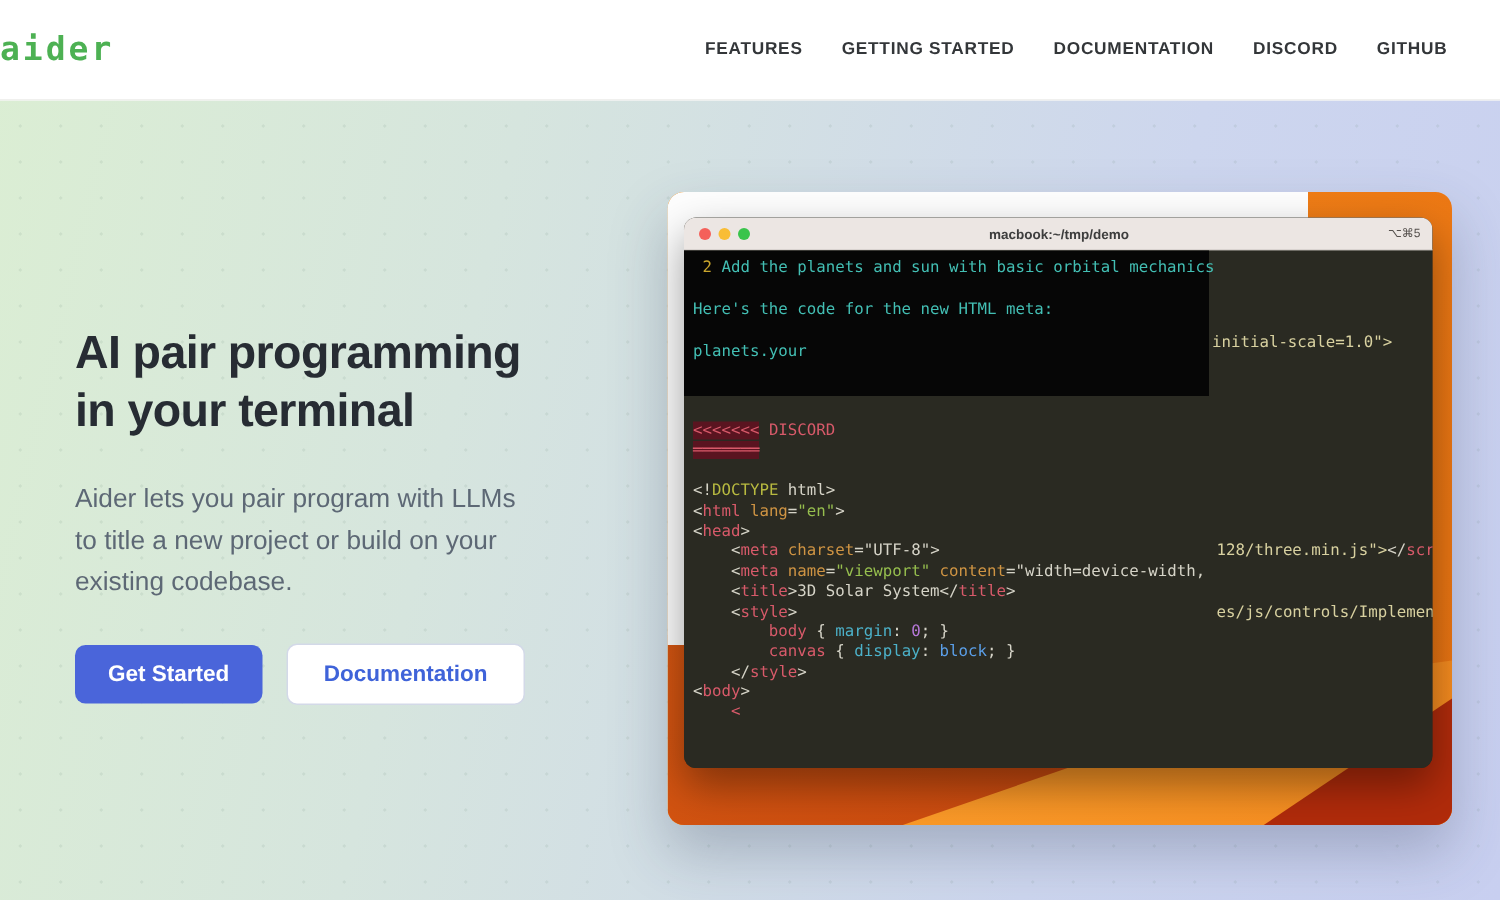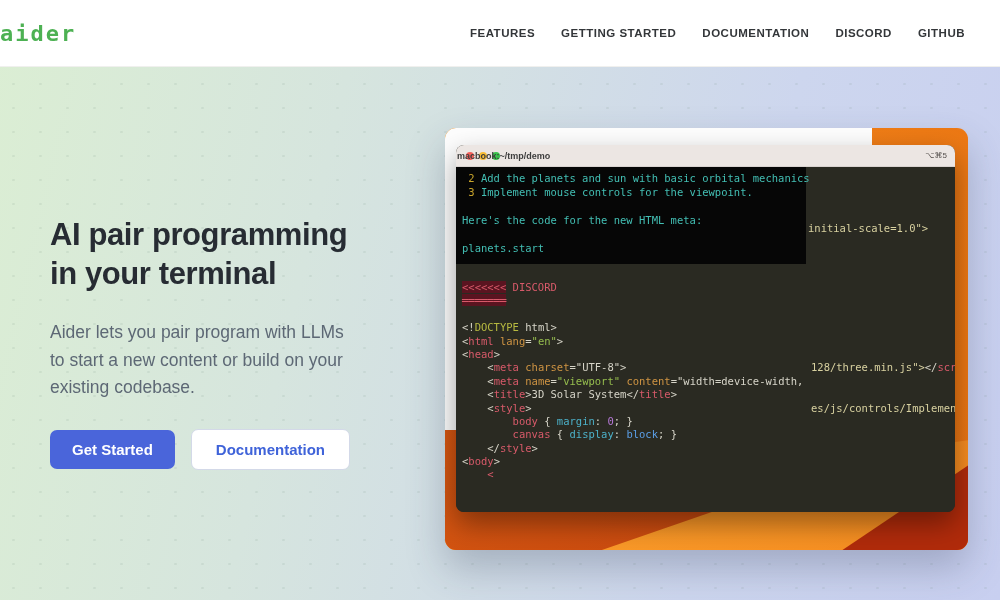--- a/index.html
+++ b/index.html
@@ -78,21 +78,21 @@
     box-shadow:0 12px 28px rgba(0,0,0,0.38);
     font-family:"DejaVu Sans Mono", monospace;
   }
   .titlebar {
     position:relative; height:22px; background:#ece6e3;
     border-bottom:1px solid #d9d3d0; display:flex; align-items:center;
   }
   .traffic { display:flex; gap:5px; margin-left:10px; }
   .traffic span { width:8px; height:8px; border-radius:50%; display:block; cursor:pointer; }
   .term-title {
-    position:absolute; left:1px; right:0; 
+    position:absolute; left:1px; right:0; text-align:center;
     font-size:9px; font-weight:bold; color:#3d3d3d;
     font-family:"Liberation Sans", sans-serif;
   }
   .term-shortcut {
     position:absolute; right:8px; top:6px; font-size:8px; color:#55504d;
     font-family:"Liberation Sans", sans-serif;
   }
   .term-body {
     position:relative; height:345px; background:#2a2a22;
     font-size:10.5px; font-variant-ligatures:none;
@@ -125,21 +125,21 @@
       </nav>
   </div>
 
   <div class="hero-copy">
     <h1 class="hero-title">
       <span>AI pair programming</span><br>
       <span>in your terminal</span>
     </h1>
     <div class="hero-desc">
       <span>Aider lets you pair program with LLMs</span>
-      <span>to start a new content or build on your</span>
+      <span>to title a new project or build on your</span>
       <span>existing codebase.</span>
     </div>
     <div class="btn-row">
       <button class="btn-primary">Get Started</button>
       <button class="btn-secondary">Documentation</button>
     </div>
   </div>
 
   <div class="showcase">
     <div class="wallpaper">
@@ -155,25 +155,24 @@
             <span style="background: rgb(244, 96, 90);"></span>
             <span style="background: rgb(249, 189, 53);"></span>
             <span style="background: rgb(57, 196, 75);"></span>
           </div>
         <div class="term-title">macbook:~/tmp/demo</div>
         <div class="term-shortcut">⌥⌘5</div>
       </div>
       <div class="term-body">
         <div class="chat-box">
             <div class="term-line"><span style="color: rgb(201, 165, 44);"> 2 </span><span style="color: rgb(67, 191, 180);">Add the planets and sun with basic orbital mechanics</span></div>
-            <div class="term-line"><span style="color: rgb(201, 165, 44);"> 3 </span><span style="color: rgb(67, 191, 180);">Implement mouse controls for the viewpoint.</span></div>
             <div class="term-line"></div>
             <div class="term-line"><span style="color: rgb(67, 191, 180);">Here's the code for the new HTML meta:</span></div>
             <div class="term-line"></div>
-            <div class="term-line"><span style="color: rgb(67, 191, 180);">planets.start</span></div>
+            <div class="term-line"><span style="color: rgb(67, 191, 180);">planets.your</span></div>
           </div>
         <div class="code-block">
             <div class="term-line"><span class="hl" style="color: rgb(216, 90, 106);">&lt;&lt;&lt;&lt;&lt;&lt;&lt;</span><span style="color: rgb(216, 90, 106);"> DISCORD</span></div>
             <div class="term-line"><span class="hl" style="color: rgb(216, 90, 106);">═══════</span></div>
             <div class="term-line"></div>
             <div class="term-line"><span style="color: rgb(214, 212, 200);">&lt;!</span><span style="color: rgb(184, 186, 64);">DOCTYPE</span><span style="color: rgb(214, 212, 200);"> html</span><span style="color: rgb(214, 212, 200);">&gt;</span></div>
             <div class="term-line"><span style="color: rgb(214, 212, 200);">&lt;</span><span style="color: rgb(216, 90, 106);">html</span><span style="color: rgb(207, 148, 67);"> lang</span><span style="color: rgb(214, 212, 200);">=</span><span style="color: rgb(150, 190, 78);">"en"</span><span style="color: rgb(214, 212, 200);">&gt;</span></div>
             <div class="term-line"><span style="color: rgb(214, 212, 200);">&lt;</span><span style="color: rgb(216, 90, 106);">head</span><span style="color: rgb(214, 212, 200);">&gt;</span></div>
             <div class="term-line"><span style="color: rgb(214, 212, 200);">    </span><span style="color: rgb(214, 212, 200);">&lt;</span><span style="color: rgb(216, 90, 106);">meta</span><span style="color: rgb(207, 148, 67);"> charset</span><span style="color: rgb(214, 212, 200);">=</span><span style="color: rgb(214, 212, 200);">"UTF-8"</span><span style="color: rgb(214, 212, 200);">&gt;</span><span class="line-frag" style="left: 349px;"><span style="color: rgb(216, 209, 160);">128/three.min.js"&gt;</span><span style="color: rgb(214, 212, 200);">&lt;/</span><span style="color: rgb(216, 90, 106);">scr</span></span></div>
             <div class="term-line"><span style="color: rgb(214, 212, 200);">    </span><span style="color: rgb(214, 212, 200);">&lt;</span><span style="color: rgb(216, 90, 106);">meta</span><span style="color: rgb(207, 148, 67);"> name</span><span style="color: rgb(214, 212, 200);">=</span><span style="color: rgb(150, 190, 78);">"viewport"</span><span style="color: rgb(207, 148, 67);"> content</span><span style="color: rgb(214, 212, 200);">=</span><span style="color: rgb(214, 212, 200);">"width=device-width,</span></div>

